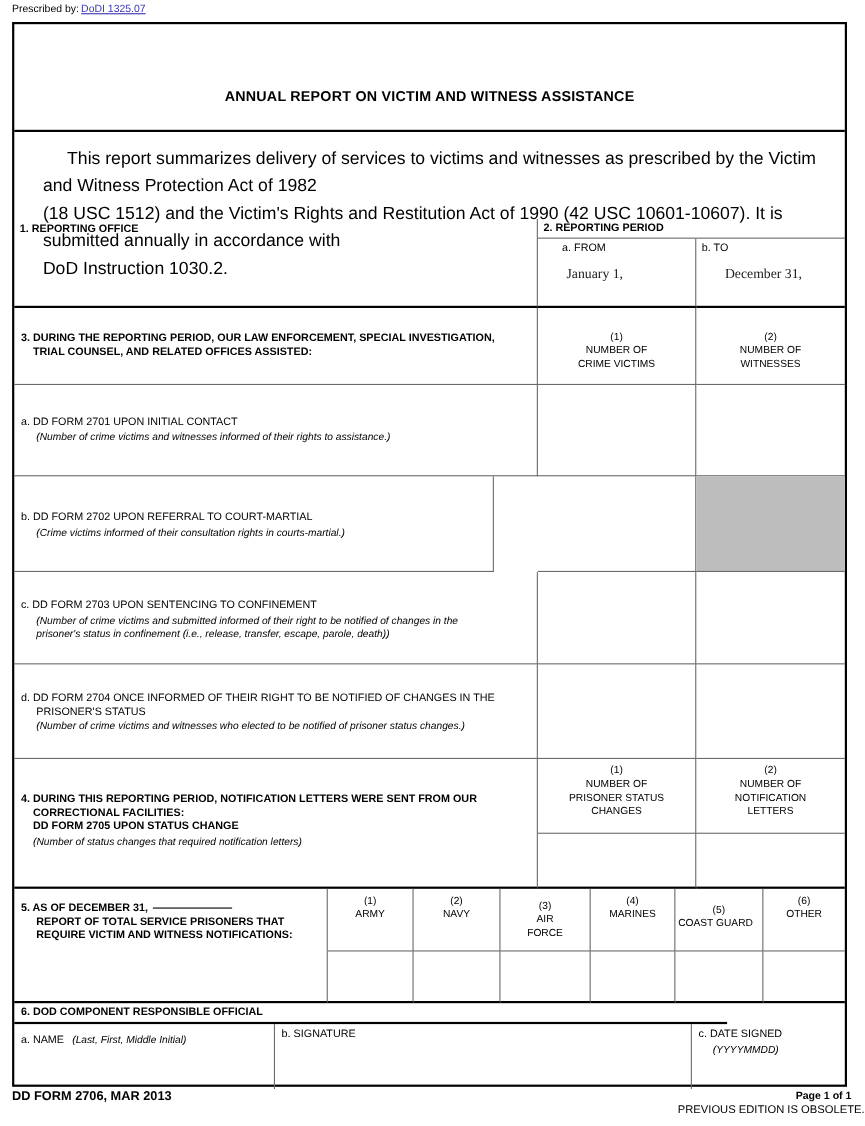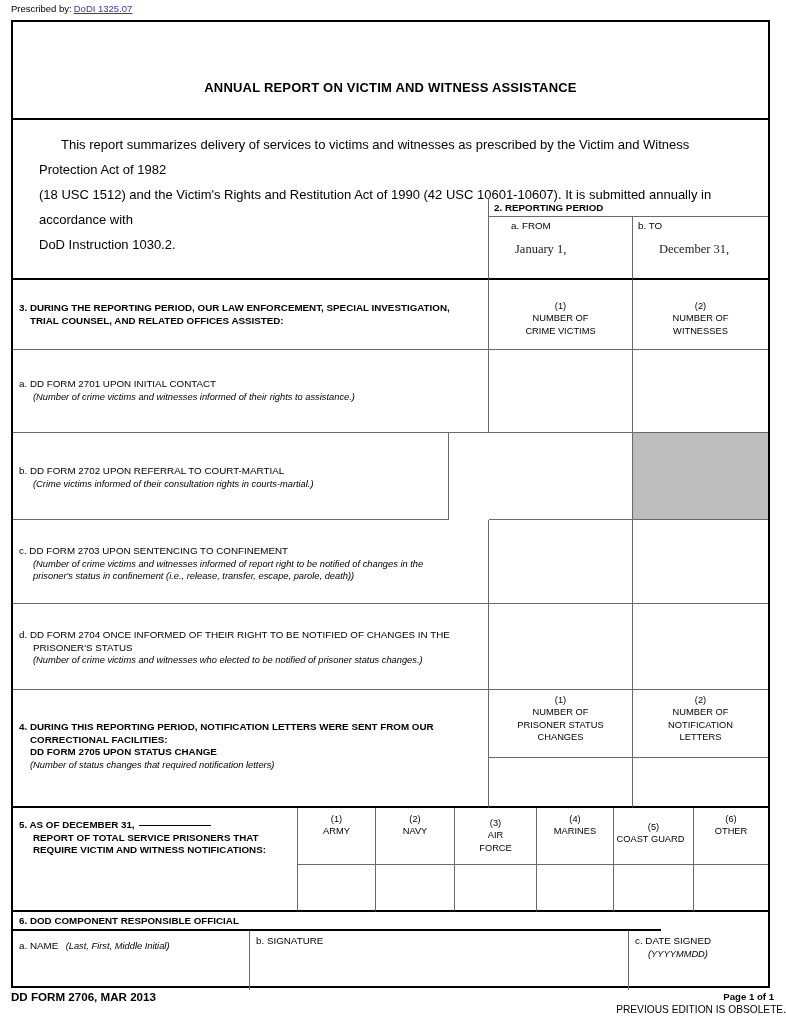--- a/index.html
+++ b/index.html
@@ -70,21 +70,21 @@
     margin-top: 16px;
   }
 
   .blurb {
     position: absolute;
     left: 0;
     top: 100px;
     width: 755px;
     padding: 10px 24px 10px 26px;
     box-sizing: border-box;
-    font-size: 13px;
+    font-size: 16px;
     line-height: 25px;
   }
   .blurb .ind { display: inline-block; width: 22px; }
 
   .lbl {
     font-size: 9.8px;
     font-weight: bold;
     line-height: 12.5px;
   }
   .lbl-n {
@@ -164,20 +164,21 @@
     <div class="title">ANNUAL REPORT ON VICTIM AND WITNESS ASSISTANCE</div>
 
     <div class="c bb-h" style="left:0;top:0;width:755px;height:98px;"></div>
     <div class="blurb">
       <span class="ind"></span><span>This report summarizes delivery of services to victims and witnesses as prescribed by the Victim and Witness Protection Act of 1982</span><br>
       <span>(18 USC 1512) and the Victim's Rights and Restitution Act of 1990 (42 USC 10601-10607).  It is submitted annually in accordance with</span><br>
       <span>DoD Instruction 1030.2.</span>
     </div>
 
     <div class="c bb-h br" style="left:0;top:177px;width:476px;height:81px;">
+      <div class="lbl pad">1. REPORTING OFFICE</div>
       <div class="fillval" style="padding-top:4px;"></div>
     </div>
 
     <div class="c bb" style="left:476px;top:177px;width:279px;height:18px;">
       <div class="lbl" style="padding:3px 0 0 5px;">2. REPORTING PERIOD</div>
     </div>
 
     <div class="c bb-h br" style="left:476px;top:195px;width:144px;height:63px;">
       <div class="lbl-n" style="padding:3px 0 0 5px;margin-left:17px;">a. FROM</div>
       <div class="fillval">January 1,</div>
@@ -231,21 +232,21 @@
       </div>
     </div>
     <div class="c bb br" style="left:476px;top:411px;width:144px;height:87px;">
       <div class="fillval" style="padding-left:10px;"></div>
     </div>
     <div class="c bb shaded" style="left:620px;top:411px;width:135px;height:87px;"></div>
 
     <div class="c bb br" style="left:0;top:498px;width:476px;height:84px;">
       <div style="padding:25px 0 0 6px;">
         <div class="lbl-n">c. DD FORM 2703 UPON SENTENCING TO CONFINEMENT</div>
-        <div class="ital" style="padding-left:14px;">(Number of crime victims and witnesses informed of report right to be notified of changes in the</div>
+        <div class="ital" style="padding-left:14px;">(Number of crime victims and submitted informed of their right to be notified of changes in the</div>
         <div class="ital" style="padding-left:14px;">prisoner's status in confinement (i.e., release, transfer, escape, parole, death))</div>
       </div>
     </div>
     <div class="c bb br" style="left:476px;top:498px;width:144px;height:84px;">
       <div class="fillval" style="padding-left:10px;"></div>
     </div>
     <div class="c bb" style="left:620px;top:498px;width:135px;height:84px;">
       <div class="fillval" style="padding-left:10px;"></div>
     </div>
 

